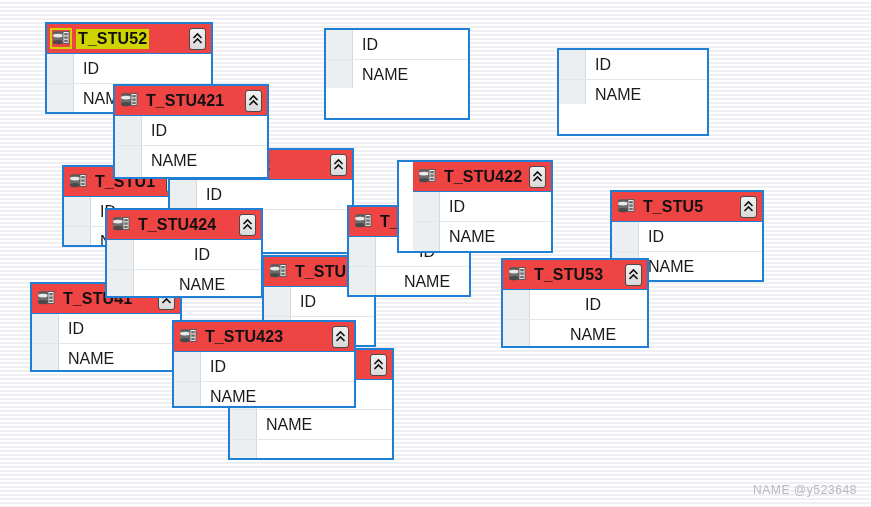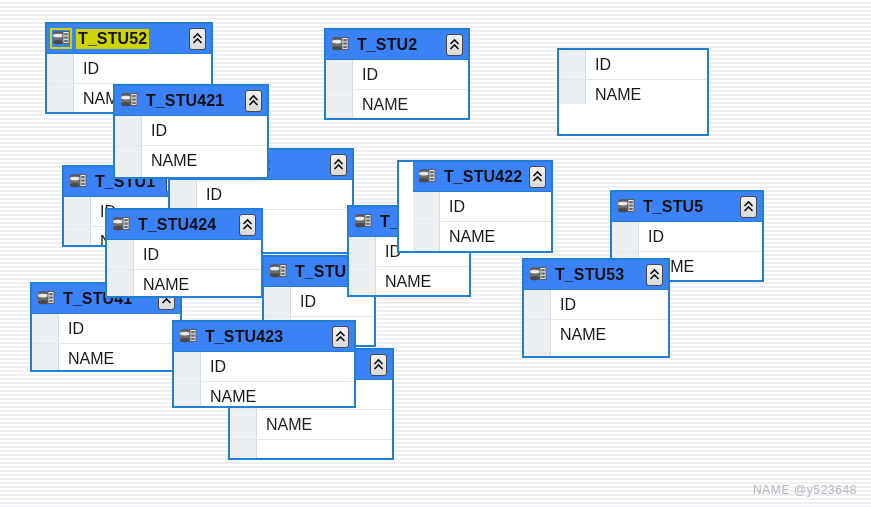--- a/index.html
+++ b/index.html
@@ -34,21 +34,21 @@
     box-sizing: border-box;
     border: 2px solid #1f7fd4;
     background: #ffffff;
     overflow: hidden;
   }
   .tbl-header {
     position: relative;
     display: flex;
     align-items: center;
     height: 30px;
-    background: #3b82f6;
+    background: #ef4444;
     border-bottom: 1px solid #1f7fd4;
     padding-left: 5px;
     box-sizing: border-box;
   }
   .tbl-title {
     font-size: 16px;
     font-weight: bold;
     color: #111111;
     letter-spacing: 0.1px;
     white-space: nowrap;
@@ -287,21 +287,21 @@
               <polyline points="1.5,6 5.5,2 9.5,6" fill="none" stroke="#111" stroke-width="1.6"></polyline>
               <polyline points="1.5,11 5.5,7 9.5,11" fill="none" stroke="#111" stroke-width="1.6"></polyline>
             </svg>
           </span>
         </div>
         <div class="tbl-body">
           <div class="col">ID</div>
           <div class="col">NAME</div>
         </div>
       </div>
-      <div class="tbl" style="left: 347px; top: 205px; width: 124px; height: 92px; z-index: 8;">
+      <div class="tbl" style="left: 347px; top: 205px; width: 124px; height: 92px; z-index: 8; text-align: center;">
         <div class="tbl-header">
           <span class="db-icon"><svg class="db-icon-svg" width="18" height="17" viewBox="0 0 18 17">
               <ellipse cx="6" cy="3.2" rx="5" ry="2.1" fill="#5a5a5a"></ellipse>
               <rect x="1" y="3.2" width="10" height="9" fill="#6e6e6e"></rect>
               <ellipse cx="6" cy="12.2" rx="5" ry="2.1" fill="#4a4a4a"></ellipse>
               <ellipse cx="6" cy="5.6" rx="5" ry="1.9" fill="#ffffff" opacity="0.85"></ellipse>
               <rect x="11" y="1.5" width="6" height="12" fill="#f2f2f2" stroke="#5a5a5a" stroke-width="1"></rect>
               <rect x="12.2" y="3" width="3.6" height="2.4" fill="#6e6e6e"></rect>
               <rect x="12.2" y="6.4" width="3.6" height="2.4" fill="#6e6e6e"></rect>
               <rect x="12.2" y="9.8" width="3.6" height="2.4" fill="#6e6e6e"></rect>
@@ -312,21 +312,21 @@
               <polyline points="1.5,6 5.5,2 9.5,6" fill="none" stroke="#111" stroke-width="1.6"></polyline>
               <polyline points="1.5,11 5.5,7 9.5,11" fill="none" stroke="#111" stroke-width="1.6"></polyline>
             </svg>
           </span>
         </div>
         <div class="tbl-body">
           <div class="col">ID</div>
           <div class="col">NAME</div>
         </div>
       </div>
-      <div class="tbl" style="left: 105px; top: 208px; width: 158px; height: 90px; z-index: 9;">
+      <div class="tbl" style="left: 105px; top: 208px; width: 158px; height: 90px; z-index: 9; text-align: center;">
         <div class="tbl-header">
           <span class="db-icon"><svg class="db-icon-svg" width="18" height="17" viewBox="0 0 18 17">
               <ellipse cx="6" cy="3.2" rx="5" ry="2.1" fill="#5a5a5a"></ellipse>
               <rect x="1" y="3.2" width="10" height="9" fill="#6e6e6e"></rect>
               <ellipse cx="6" cy="12.2" rx="5" ry="2.1" fill="#4a4a4a"></ellipse>
               <ellipse cx="6" cy="5.6" rx="5" ry="1.9" fill="#ffffff" opacity="0.85"></ellipse>
               <rect x="11" y="1.5" width="6" height="12" fill="#f2f2f2" stroke="#5a5a5a" stroke-width="1"></rect>
               <rect x="12.2" y="3" width="3.6" height="2.4" fill="#6e6e6e"></rect>
               <rect x="12.2" y="6.4" width="3.6" height="2.4" fill="#6e6e6e"></rect>
               <rect x="12.2" y="9.8" width="3.6" height="2.4" fill="#6e6e6e"></rect>
@@ -412,21 +412,21 @@
               <polyline points="1.5,6 5.5,2 9.5,6" fill="none" stroke="#111" stroke-width="1.6"></polyline>
               <polyline points="1.5,11 5.5,7 9.5,11" fill="none" stroke="#111" stroke-width="1.6"></polyline>
             </svg>
           </span>
         </div>
         <div class="tbl-body">
           <div class="col">ID</div>
           <div class="col">NAME</div>
         </div>
       </div>
-      <div class="tbl" style="left: 522px; top: 258px; width: 148px; height: 100px; z-index: 13;">
+      <div class="tbl" style="left: 501px; top: 258px; width: 148px; height: 90px; z-index: 13; text-align: center;">
         <div class="tbl-header">
           <span class="db-icon"><svg class="db-icon-svg" width="18" height="17" viewBox="0 0 18 17">
               <ellipse cx="6" cy="3.2" rx="5" ry="2.1" fill="#5a5a5a"></ellipse>
               <rect x="1" y="3.2" width="10" height="9" fill="#6e6e6e"></rect>
               <ellipse cx="6" cy="12.2" rx="5" ry="2.1" fill="#4a4a4a"></ellipse>
               <ellipse cx="6" cy="5.6" rx="5" ry="1.9" fill="#ffffff" opacity="0.85"></ellipse>
               <rect x="11" y="1.5" width="6" height="12" fill="#f2f2f2" stroke="#5a5a5a" stroke-width="1"></rect>
               <rect x="12.2" y="3" width="3.6" height="2.4" fill="#6e6e6e"></rect>
               <rect x="12.2" y="6.4" width="3.6" height="2.4" fill="#6e6e6e"></rect>
               <rect x="12.2" y="9.8" width="3.6" height="2.4" fill="#6e6e6e"></rect>
@@ -438,39 +438,20 @@
               <polyline points="1.5,11 5.5,7 9.5,11" fill="none" stroke="#111" stroke-width="1.6"></polyline>
             </svg>
           </span>
         </div>
         <div class="tbl-body">
           <div class="col">ID</div>
           <div class="col">NAME</div>
         </div>
       </div>
       <div class="tbl" style="left: 324px; top: 28px; width: 146px; height: 92px; z-index: 14;">
-        <div class="tbl-header">
-          <span class="db-icon"><svg class="db-icon-svg" width="18" height="17" viewBox="0 0 18 17">
-              <ellipse cx="6" cy="3.2" rx="5" ry="2.1" fill="#5a5a5a"></ellipse>
-              <rect x="1" y="3.2" width="10" height="9" fill="#6e6e6e"></rect>
-              <ellipse cx="6" cy="12.2" rx="5" ry="2.1" fill="#4a4a4a"></ellipse>
-              <ellipse cx="6" cy="5.6" rx="5" ry="1.9" fill="#ffffff" opacity="0.85"></ellipse>
-              <rect x="11" y="1.5" width="6" height="12" fill="#f2f2f2" stroke="#5a5a5a" stroke-width="1"></rect>
-              <rect x="12.2" y="3" width="3.6" height="2.4" fill="#6e6e6e"></rect>
-              <rect x="12.2" y="6.4" width="3.6" height="2.4" fill="#6e6e6e"></rect>
-              <rect x="12.2" y="9.8" width="3.6" height="2.4" fill="#6e6e6e"></rect>
-            </svg></span>
-          <span class="tbl-title">T_STU2</span>
-          <span class="collapse-btn" style="right: 5px;">
-            <svg width="11" height="14" viewBox="0 0 11 14">
-              <polyline points="1.5,6 5.5,2 9.5,6" fill="none" stroke="#111" stroke-width="1.6"></polyline>
-              <polyline points="1.5,11 5.5,7 9.5,11" fill="none" stroke="#111" stroke-width="1.6"></polyline>
-            </svg>
-          </span>
-        </div>
         <div class="tbl-body">
           <div class="col">ID</div>
           <div class="col">NAME</div>
         </div>
       </div>
       <div class="tbl" style="left: 557px; top: 48px; width: 152px; height: 88px; z-index: 15;">
         <div class="tbl-body">
           <div class="col">ID</div>
           <div class="col">NAME</div>
         </div>

